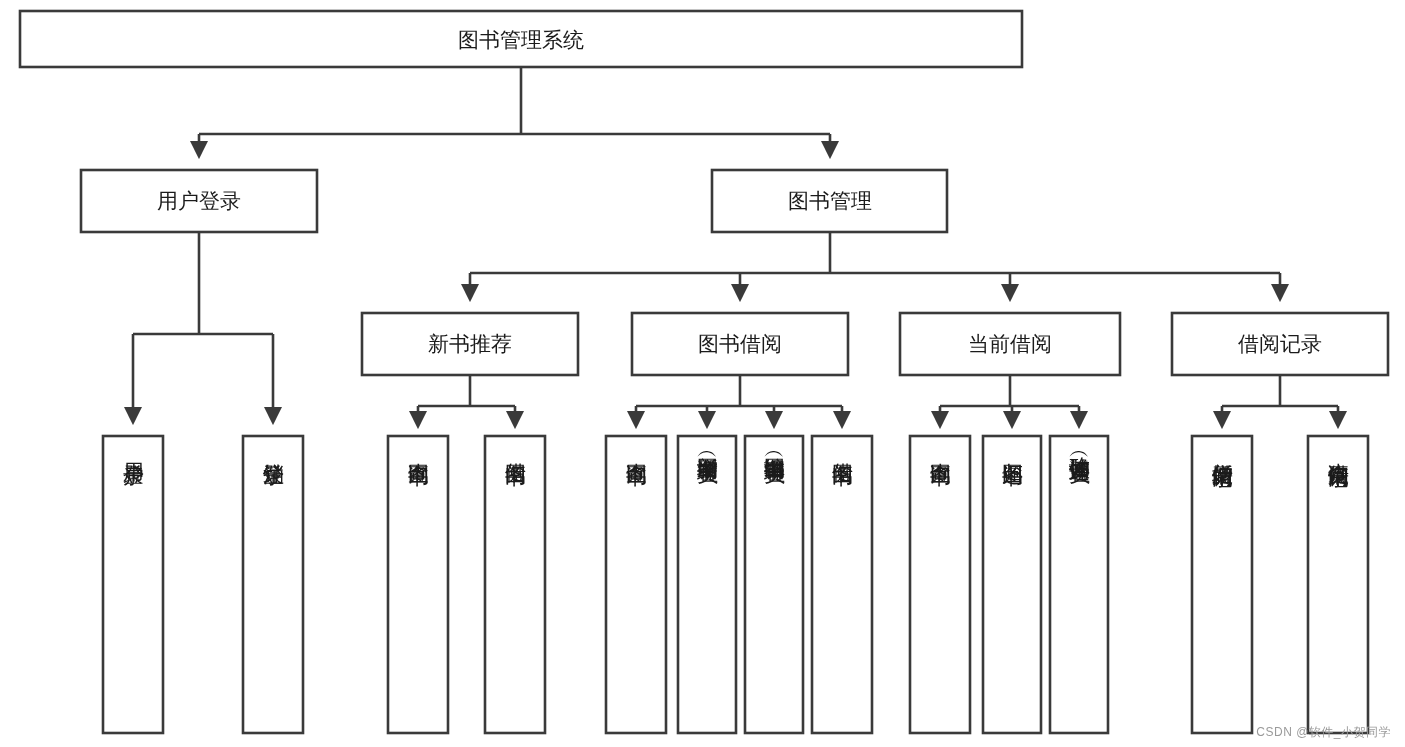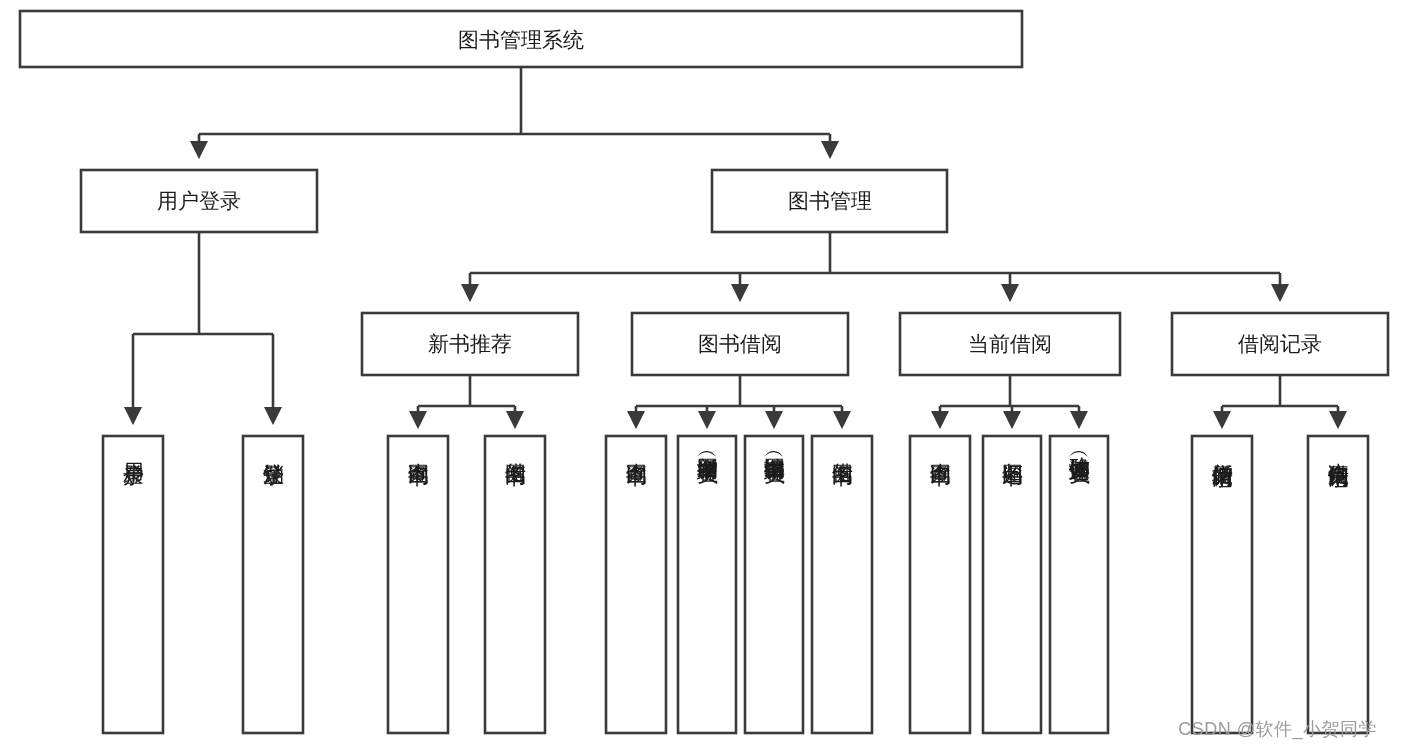--- a/index.html
+++ b/index.html
@@ -57,24 +57,24 @@
     text-orientation: upright;
     font-family: "Liberation Sans", "DejaVu Sans", sans-serif;
     font-size: 21px;
     line-height: 1.18;
     color: #1b1b1b;
     letter-spacing: 1px;
     white-space: nowrap;
   }
   .watermark {
     position: absolute;
-    right: 28px;
+    right: 14px;
     bottom: 6px;
     font-family: "Liberation Sans", "DejaVu Sans", sans-serif;
-    font-size: 18px;
+    font-size: 12px;
     color: #9a9a9a;
     letter-spacing: 0.5px;
     user-select: none;
     text-align: center;
   }
 </style>
 </head>
 <body>
 
 <div id="diagram-root">

